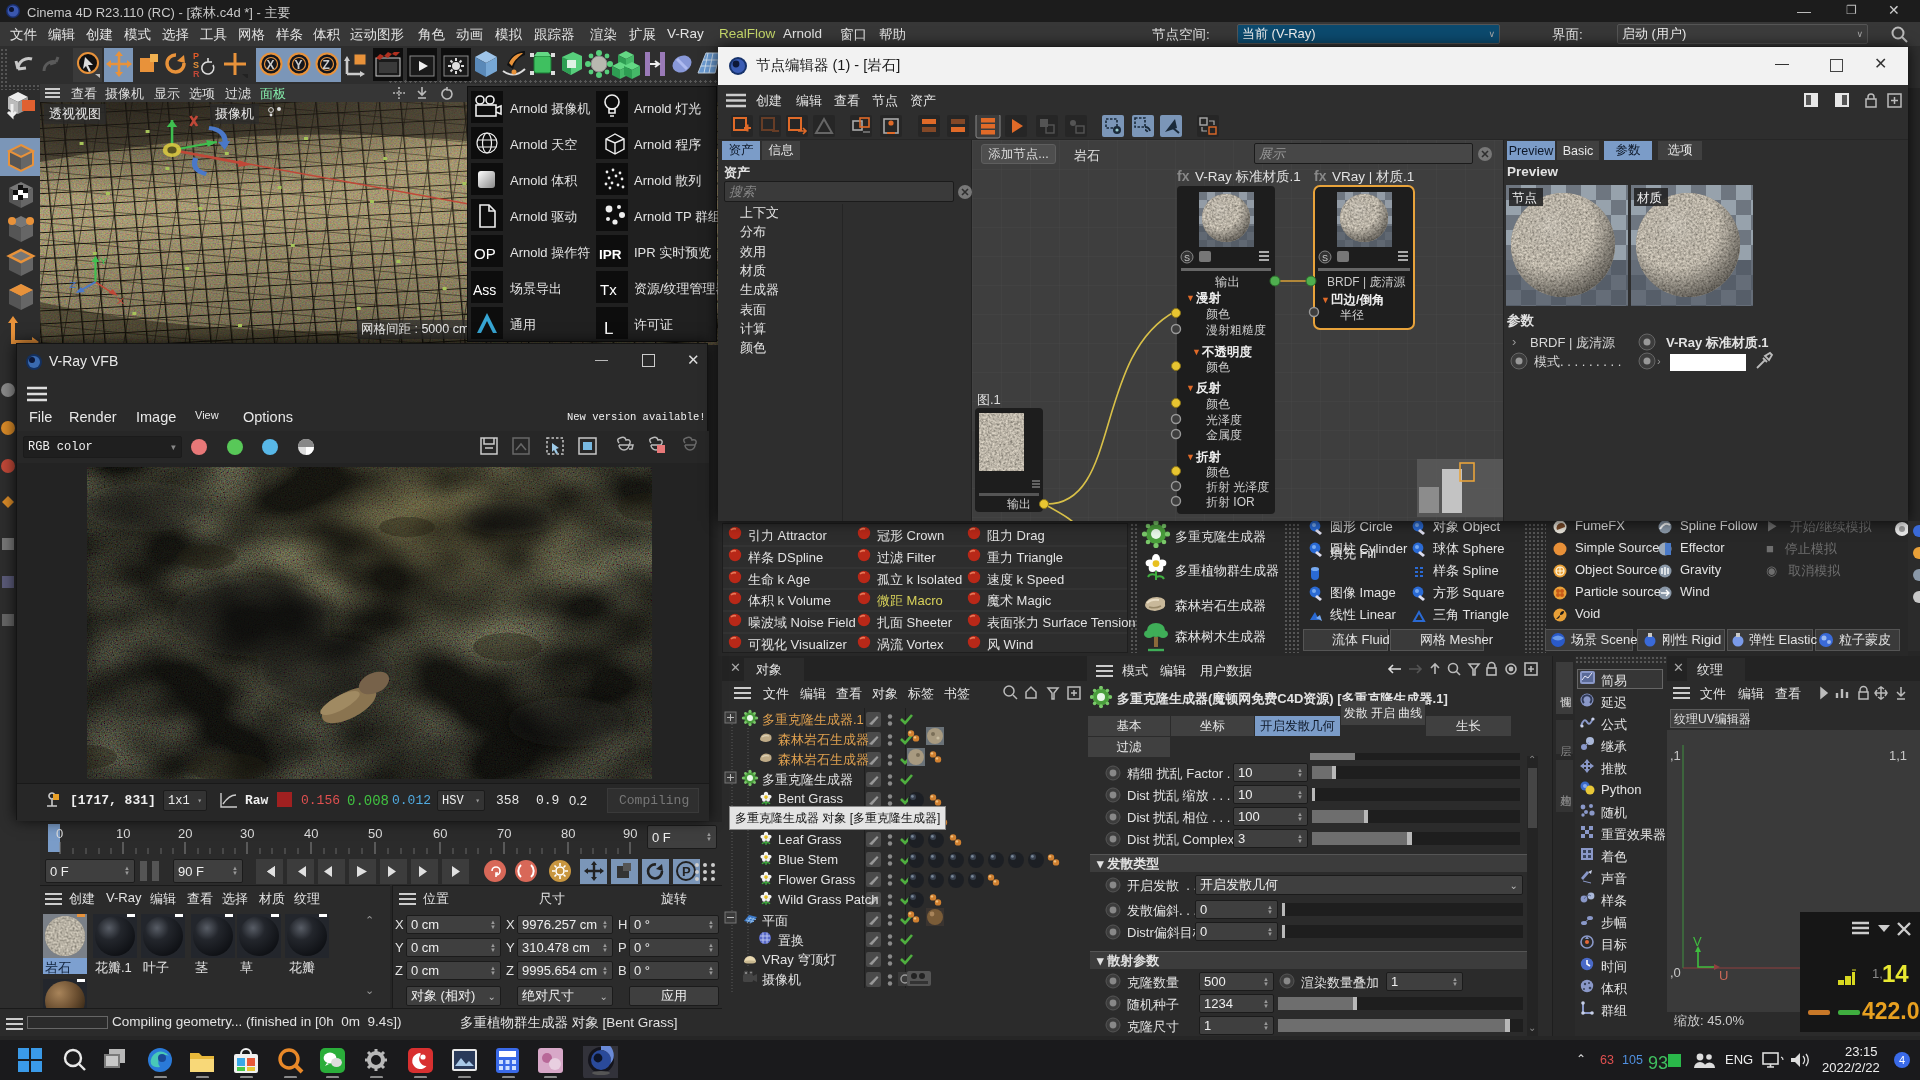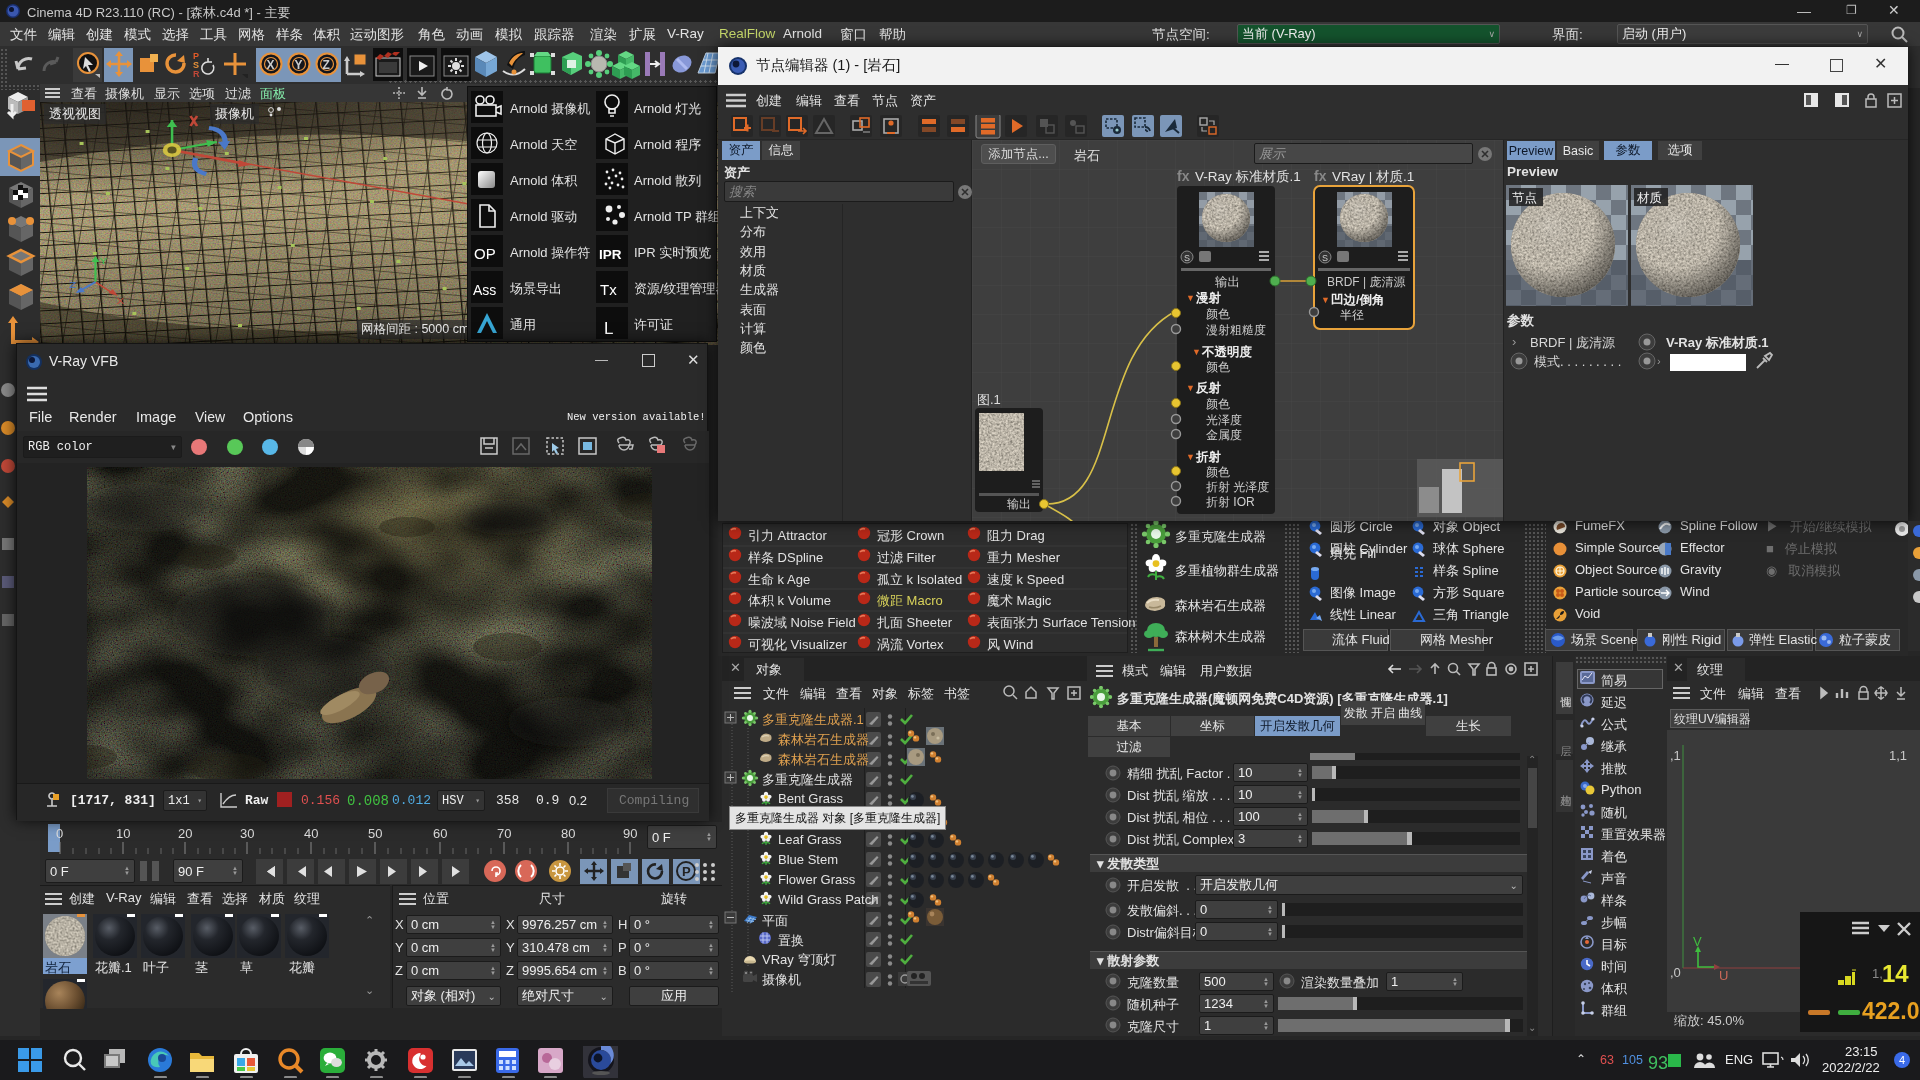--- a/index.html
+++ b/index.html
@@ -43,21 +43,21 @@
       <span class="txt" style="left:495px;top:4px">模拟</span>
       <span class="txt" style="left:534px;top:4px">跟踪器</span>
       <span class="txt" style="left:590px;top:4px">渲染</span>
       <span class="txt" style="left:629px;top:4px">扩展</span>
       <span class="txt" style="left:667px;top:4px">V-Ray</span>
       <span class="txt" style="left:719px;top:4px;color:#c6d86a">RealFlow</span>
       <span class="txt" style="left:783px;top:4px">Arnold</span>
       <span class="txt" style="left:840px;top:4px">窗口</span>
       <span class="txt" style="left:879px;top:4px">帮助</span>
  <span class="txt" style="left:1152px;top:4px">节点空间:</span>
- <div class="fld" style="left:1237px;top:2px;width:263px;height:20px;background:#14532d;border-color:#555">当前 (V-Ray)<span style="margin-left:auto;color:#aaa;font-size:9px">∨</span></div>
+ <div class="fld" style="left:1237px;top:2px;width:263px;height:20px;background:#0c4a6e;border-color:#555">当前 (V-Ray)<span style="margin-left:auto;color:#aaa;font-size:9px">∨</span></div>
  <span class="txt" style="left:1552px;top:4px">界面:</span>
  <div class="fld" style="left:1617px;top:2px;width:251px;height:20px;background:#3c3c3c;border-color:#555">启动 (用户)<span style="margin-left:auto;color:#aaa;font-size:9px">∨</span></div>
  <svg class="a" style="left:1890px;top:3px" width="20" height="20">
         <circle cx="8" cy="8" r="5.5" stroke="#bbb" stroke-width="2" fill="none"></circle>
         <path d="M12 12 l5 5" stroke="#bbb" stroke-width="2"></path>
       </svg>
 </div>
 <div class="a" id="toolbar" style="left:0;top:46px;width:1920px;height:42px;background:#2e2e2e">
 
  <div class="a" style="left:0;top:2px;width:8px;height:36px;background-image:radial-gradient(#555 1px,transparent 1.2px);background-size:4px 4px"></div>
@@ -574,21 +574,21 @@
         </g>
   <g stroke="#3a3a3a">
           <path d="M5 25 h404 M5 47 h404 M5 68 h404 M5 90 h404 M5 112 h404"></path>
         </g>
  </svg>
  <span class="txt" style="left:30px;top:6px">引力 Attractor</span>
       <span class="txt" style="left:159px;top:6px">冠形 Crown</span>
       <span class="txt" style="left:269px;top:6px">阻力 Drag</span>
  <span class="txt" style="left:30px;top:28px">样条 DSpline</span>
       <span class="txt" style="left:159px;top:28px">过滤 Filter</span>
-      <span class="txt" style="left:269px;top:28px">重力 Mesher</span>
+      <span class="txt" style="left:269px;top:28px">重力 Triangle</span>
  <span class="txt" style="left:30px;top:50px">生命 k Age</span>
       <span class="txt" style="left:159px;top:50px">孤立 k Isolated</span>
       <span class="txt" style="left:269px;top:50px">速度 k Speed</span>
  <span class="txt" style="left:30px;top:71px">体积 k Volume</span>
       <span class="txt" style="left:159px;top:71px;color:#d8d25a">微距 Macro</span>
       <span class="txt" style="left:269px;top:71px">魔术 Magic</span>
  <span class="txt" style="left:30px;top:93px">噪波域 Noise Field</span>
       <span class="txt" style="left:159px;top:93px">扎面 Sheeter</span>
       <span class="txt" style="left:269px;top:93px">表面张力 Surface Tension</span>
  <span class="txt" style="left:30px;top:115px">可视化 Visualizer</span>
@@ -1571,38 +1571,46 @@
  <span class="txt" style="left:225px;top:31px">H</span>
       <div class="fld" style="left:236px;top:29px;width:90px;height:19px">0 °<span class="spin">▲<br>▼</span></div>
  <span class="txt" style="left:225px;top:54px">P</span>
       <div class="fld" style="left:236px;top:52px;width:90px;height:19px">0 °<span class="spin">▲<br>▼</span></div>
  <span class="txt" style="left:225px;top:77px">B</span>
       <div class="fld" style="left:236px;top:75px;width:90px;height:19px">0 °<span class="spin">▲<br>▼</span></div>
  <div class="fld" style="left:13px;top:100px;width:95px;height:20px">对象 (相对)<span style="margin-left:auto;color:#bbb;font-size:10px">⌄</span></div>
  <div class="fld" style="left:124px;top:100px;width:96px;height:20px">绝对尺寸<span style="margin-left:auto;color:#bbb;font-size:10px">⌄</span></div>
  <div class="fld" style="left:236px;top:100px;width:90px;height:20px;justify-content:center">应用</div>
 </div>
+<div class="a" id="statusbar" style="left:0;top:1008px;width:722px;height:28px;background:#2b2b2b;border-top:1px solid #1a1a1a">
+ <svg class="a" style="left:6px;top:8px" width="17" height="14">
+        <path d="M0 2h17M0 7h17M0 12h17" stroke="#ccc" stroke-width="2.2"></path>
+      </svg>
+ <div class="a" style="left:27px;top:7px;width:81px;height:13px;border:1px solid #666"></div>
+ <span class="txt" style="left:112px;top:5px;font-size:13.5px">Compiling geometry... (finished in [0h&nbsp; 0m&nbsp; 9.4s])</span>
+ <span class="txt" style="left:460px;top:5px;font-size:13.5px">多重植物群生成器 对象 [Bent Grass]</span>
+</div>
 
 <div class="a" id="vfb" style="left:16px;top:343px;width:692px;height:477px;background:#2a2a2a;border:1px solid #141414;box-shadow:0 0 14px #000c">
  <svg class="a" style="left:8px;top:9px" width="18" height="18">
         <circle cx="9" cy="9" r="8" fill="#14305e"></circle>
         <circle cx="9" cy="9" r="6" fill="#3a6ab0"></circle>
         <circle cx="7" cy="7" r="3" fill="#0d1838"></circle>
       </svg>
  <span class="txt" style="left:32px;top:9px;font-size:14px;color:#e8e8e8">V-Ray VFB</span>
  <span class="txt" style="left:578px;top:8px;color:#ccc;font-size:13px">—</span>
  <div class="a" style="left:625px;top:10px;width:13px;height:13px;border:1.5px solid #ccc"></div>
  <span class="txt" style="left:670px;top:7px;color:#ddd;font-size:15px">✕</span>
  <svg class="a" style="left:10px;top:42px" width="20" height="16">
         <path d="M0 2h20M0 8h20M0 14h20" stroke="#ddd" stroke-width="2.6"></path>
       </svg>
  <span class="txt" style="left:12px;top:65px;font-size:14.5px;color:#e8e8e8">File</span>
  <span class="txt" style="left:52px;top:65px;font-size:14.5px;color:#e8e8e8">Render</span>
  <span class="txt" style="left:119px;top:65px;font-size:14.5px;color:#e8e8e8">Image</span>
- <span class="txt" style="left:178px;top:65px;font-size:14px;color:#e8e8e8">View</span>
+ <span class="txt" style="left:178px;top:65px;font-size:11px;color:#e8e8e8">View</span>
  <span class="txt" style="left:226px;top:65px;font-size:14.5px;color:#e8e8e8">Options</span>
  <span class="txt" style="left:550px;top:67px;font-family:'Liberation Mono',monospace;font-size:10.5px;color:#f0f0f0">New version available!</span>
 
  <div class="a" style="left:0;top:87px;width:692px;height:32px;background:#272727"></div>
  <div class="fld" style="left:6px;top:92px;width:159px;height:22px;background:#1f1f1f;font-family:'Liberation Mono',monospace;font-size:12px">RGB color<span style="margin-left:auto;color:#888">▾</span></div>
  <div class="dot" style="left:174px;top:95px;width:16px;height:16px;background:#e87878"></div>
  <div class="dot" style="left:210px;top:95px;width:16px;height:16px;background:#58c858"></div>
  <div class="dot" style="left:245px;top:95px;width:16px;height:16px;background:#58b8e8"></div>
  <svg class="a" style="left:281px;top:95px" width="16" height="16">
         <circle cx="8" cy="8" r="8" fill="#ddd"></circle>

